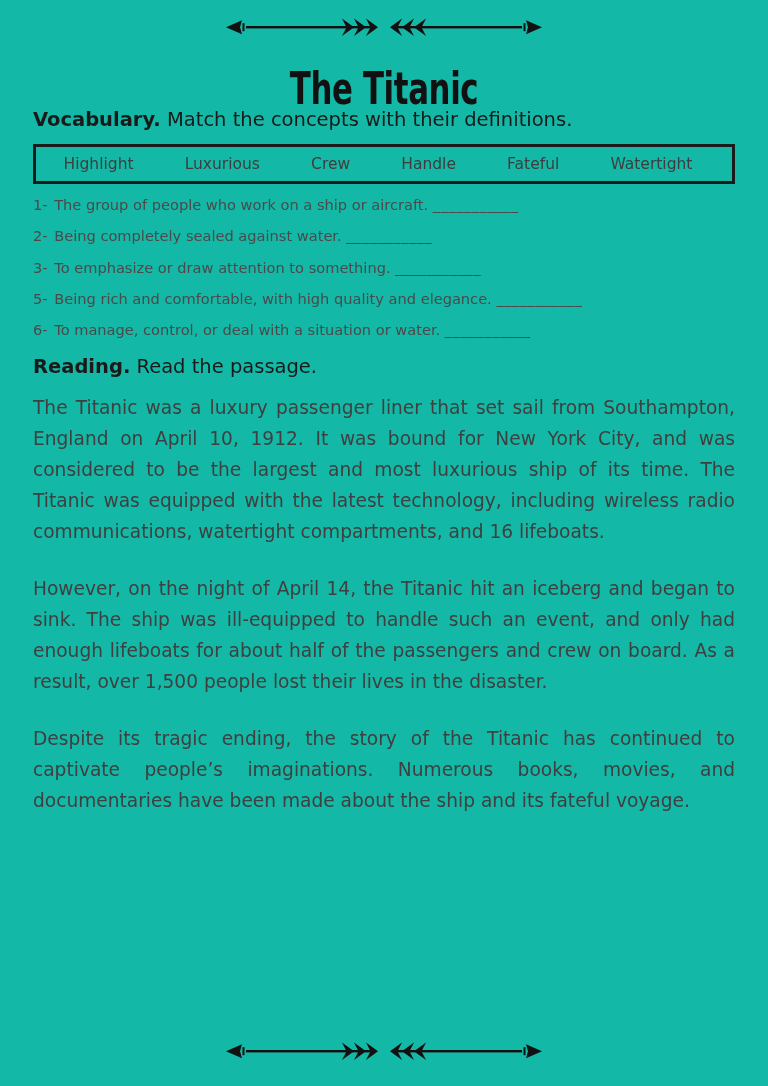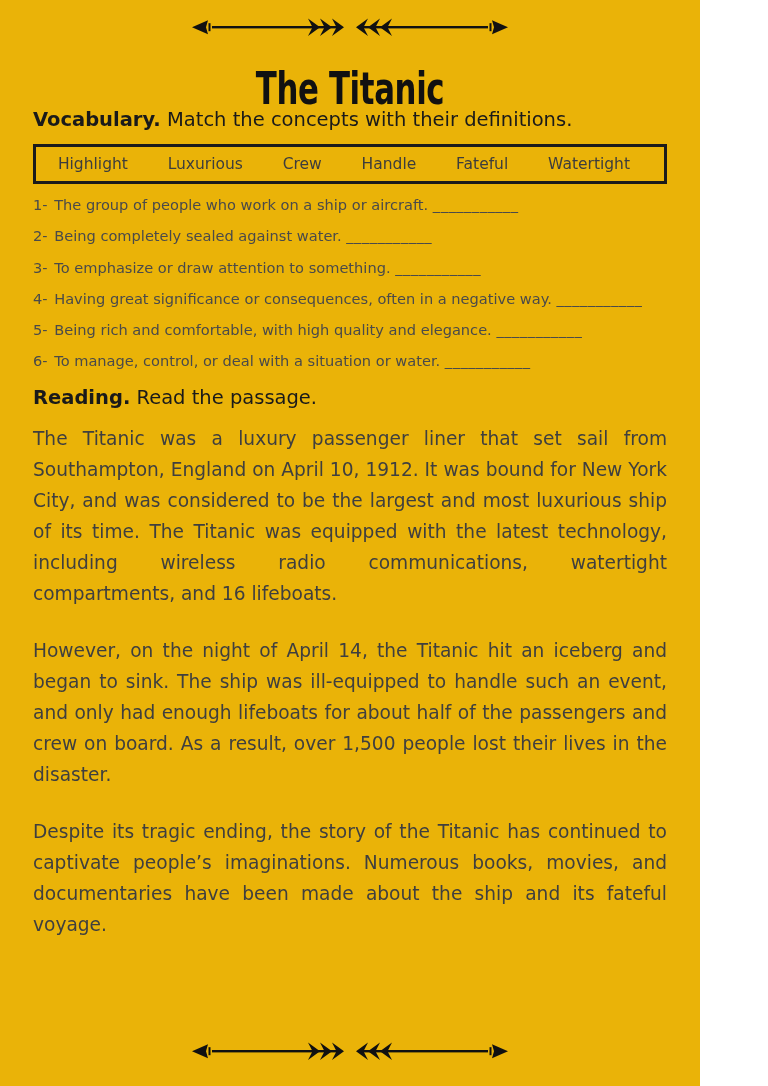--- a/index.html
+++ b/index.html
@@ -9,23 +9,23 @@
     background: #ffffff;
   }
 
   body {
     font-family: "Liberation Sans", sans-serif;
     color: #3a3a3a;
   }
 
   .page {
     position: relative;
-    width: 700px;
+    width: 768px;
     height: 1086px;
-    background: #eab308;
+    background: #14b8a6;
     box-sizing: border-box;
     overflow: hidden;
   }
 
   
   .divider {
     display: block;
     margin: 0 auto;
   }
   .divider-top {
@@ -197,25 +197,20 @@
         <span class="txt">Being completely sealed against water.</span>
         <span class="blank">___________</span>
       </div>
 
       <div class="definition">
         <span class="num">3-</span>
         <span class="txt">To emphasize or draw attention to something.</span>
         <span class="blank">___________</span>
       </div>
 
-      <div class="definition">
-        <span class="num">4-</span>
-        <span class="txt">Having great significance or consequences, often in a negative way.</span>
-        <span class="blank">___________</span>
-      </div>
 
       <div class="definition">
         <span class="num">5-</span>
         <span class="txt">Being rich and comfortable, with high quality and elegance.</span>
         <span class="blank">___________</span>
       </div>
 
       <div class="definition">
         <span class="num">6-</span>
         <span class="txt">To manage, control, or deal with a situation or water.</span>

